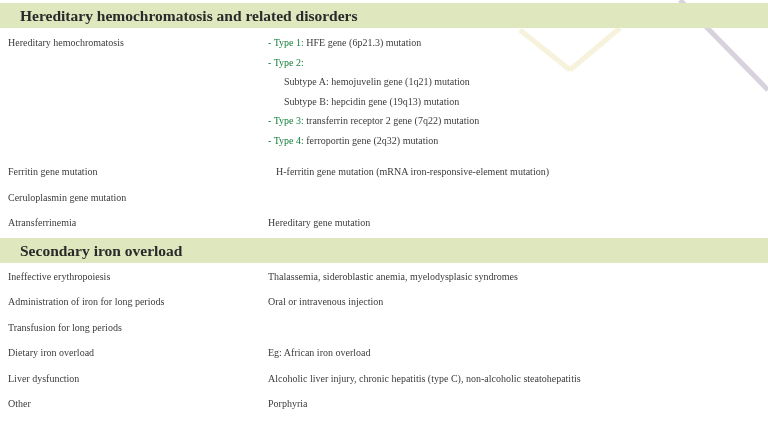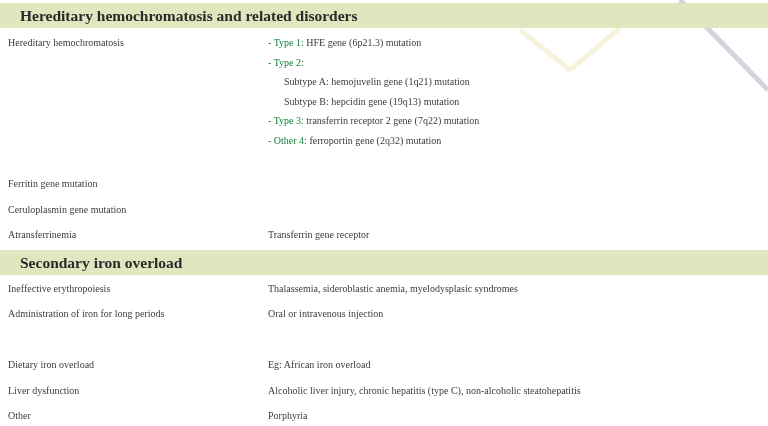--- a/index.html
+++ b/index.html
@@ -75,47 +75,49 @@
   <div class="section-header">Hereditary hemochromatosis and related disorders</div>
 
   <div class="row r-first">
     <div class="cell-left">Hereditary hemochromatosis</div>
     <div class="cell-right">
       <span class="line"><span class="type-label">- Type 1:</span><span> HFE gene (6p21.3) mutation</span></span>
       <span class="line"><span class="type-label">- Type 2:</span><span></span></span>
       <span class="line indent">Subtype A: hemojuvelin gene (1q21) mutation</span>
       <span class="line indent">Subtype B: hepcidin gene (19q13) mutation</span>
       <span class="line"><span class="type-label">- Type 3:</span><span> transferrin receptor 2 gene (7q22) mutation</span></span>
-      <span class="line"><span class="type-label">- Other 4:</span><span> ferroportin gene (2q32) mutation</span></span>
+      <span class="line"><span class="type-label">- Type 4:</span><span> ferroportin gene (2q32) mutation</span></span>
     </div>
   </div>
 
-  <div class="row r-std" style="margin-top:22px;gap:8px;">
+  <div class="row r-std" style="margin-top:10px;gap:8px;">
     <div class="cell-left">Ferritin gene mutation</div>
+    <div class="cell-right">H-ferritin gene mutation (mRNA iron-responsive-element mutation)</div>
   </div>
   <div class="row r-std">
     <div class="cell-left">Ceruloplasmin gene mutation</div>
     <div class="cell-right"></div>
   </div>
   <div class="row r-std">
     <div class="cell-left">Atransferrinemia</div>
-    <div class="cell-right">Transferrin gene receptor</div>
+    <div class="cell-right">Hereditary gene mutation</div>
   </div>
 
   <div class="section-header" style="margin-top:1px;">Secondary iron overload</div>
 
   <div class="row r-std" style="margin-top:2px;">
     <div class="cell-left">Ineffective erythropoiesis</div>
     <div class="cell-right">Thalassemia, sideroblastic anemia, myelodysplasic syndromes</div>
   </div>
   <div class="row r-std">
     <div class="cell-left">Administration of iron for long periods</div>
     <div class="cell-right">Oral or intravenous injection</div>
   </div>
   <div class="row r-std">
+    <div class="cell-left">Transfusion for long periods</div>
     <div class="cell-right"></div>
   </div>
   <div class="row r-std">
     <div class="cell-left">Dietary iron overload</div>
     <div class="cell-right">Eg: African iron overload</div>
   </div>
   <div class="row r-std">
     <div class="cell-left">Liver dysfunction</div>
     <div class="cell-right">Alcoholic liver injury, chronic hepatitis (type C), non-alcoholic steatohepatitis</div>
   </div>

